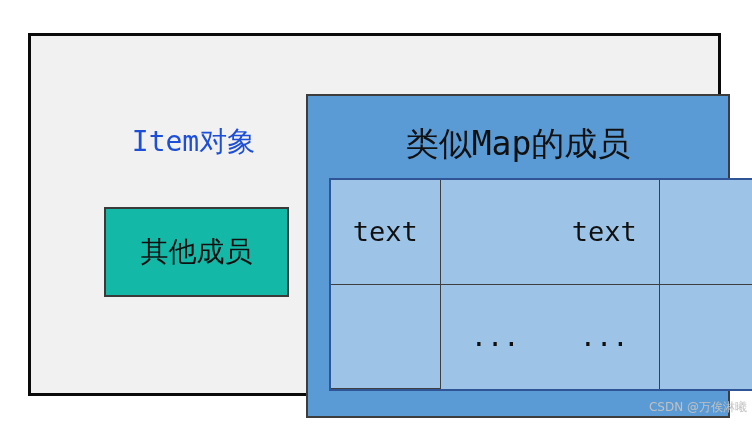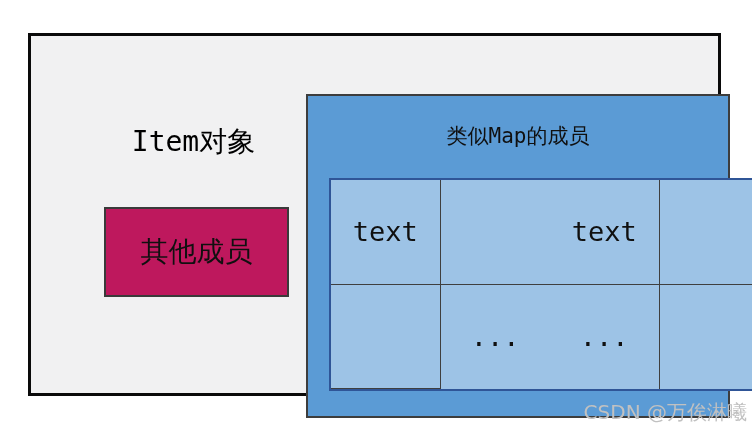--- a/index.html
+++ b/index.html
@@ -31,31 +31,31 @@
     position: absolute;
     left: 55px;
     top: 88px;
     width: 215px;
     height: 36px;
     display: flex;
     align-items: center;
     justify-content: center;
     font-family: "DejaVu Sans Mono", "Liberation Mono", "DejaVu Sans", monospace;
     font-size: 28px;
-    color: #000000;
+    color: #1d4ed8;
     white-space: nowrap;
   }
   .green-box {
     position: absolute;
     left: 73px;
     top: 171px;
     width: 185px;
     height: 90px;
     box-sizing: border-box;
-    background: #be185d;
+    background: #14b8a6;
     border: 2px solid #3a3a3a;
     display: flex;
     align-items: center;
     justify-content: center;
     font-size: 28px;
     color: #101010;
     white-space: nowrap;
   }
   .blue-box {
     position: absolute;
@@ -67,21 +67,21 @@
     background: #5b9bd5;
     border: 2px solid #3d3d3d;
   }
   .blue-title {
     position: absolute;
     left: 0;
     right: 0;
     top: 26px;
     text-align: center;
     font-family: "DejaVu Sans Mono", "Liberation Mono", "DejaVu Sans", monospace;
-    font-size: 21px;
+    font-size: 33px;
     color: #101010;
     white-space: nowrap;
   }
   .m-table {
     position: absolute;
     left: 21px;
     top: 82px;
     width: 442px;
     height: 213px;
     box-sizing: border-box;
@@ -105,21 +105,21 @@
   .m-cell:nth-child(odd) {
     border-right: 1px solid #3f3f3f;
   }
   .m-cell:nth-last-child(-n+2) {
     border-bottom: none;
   }
   .watermark {
     position: absolute;
     right: 5px;
     top: 399px;
-    font-size: 20px;
+    font-size: 12px;
     color: #c1c1c1;
     white-space: nowrap;
   }
 </style>
 </head>
 <body>
 
 <div class="canvas">
 
   <div class="outer-box">

